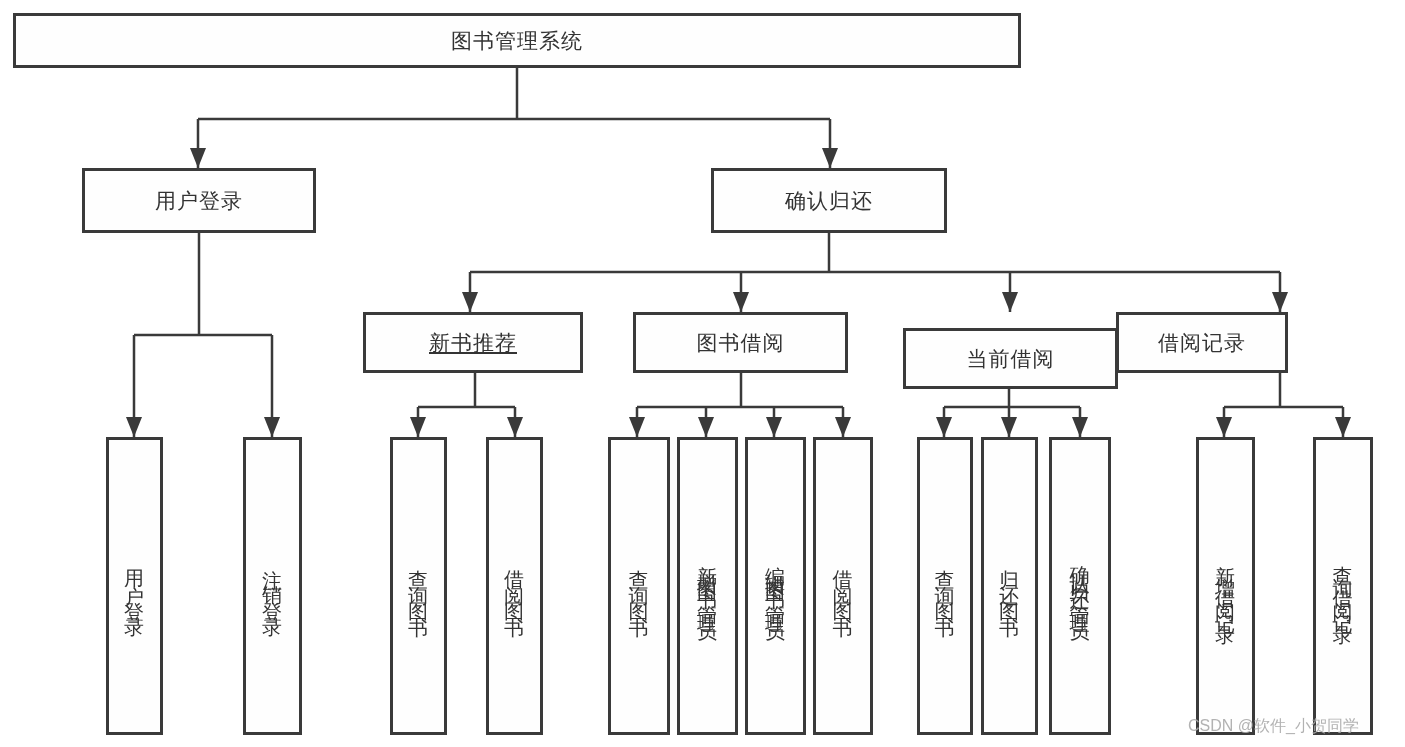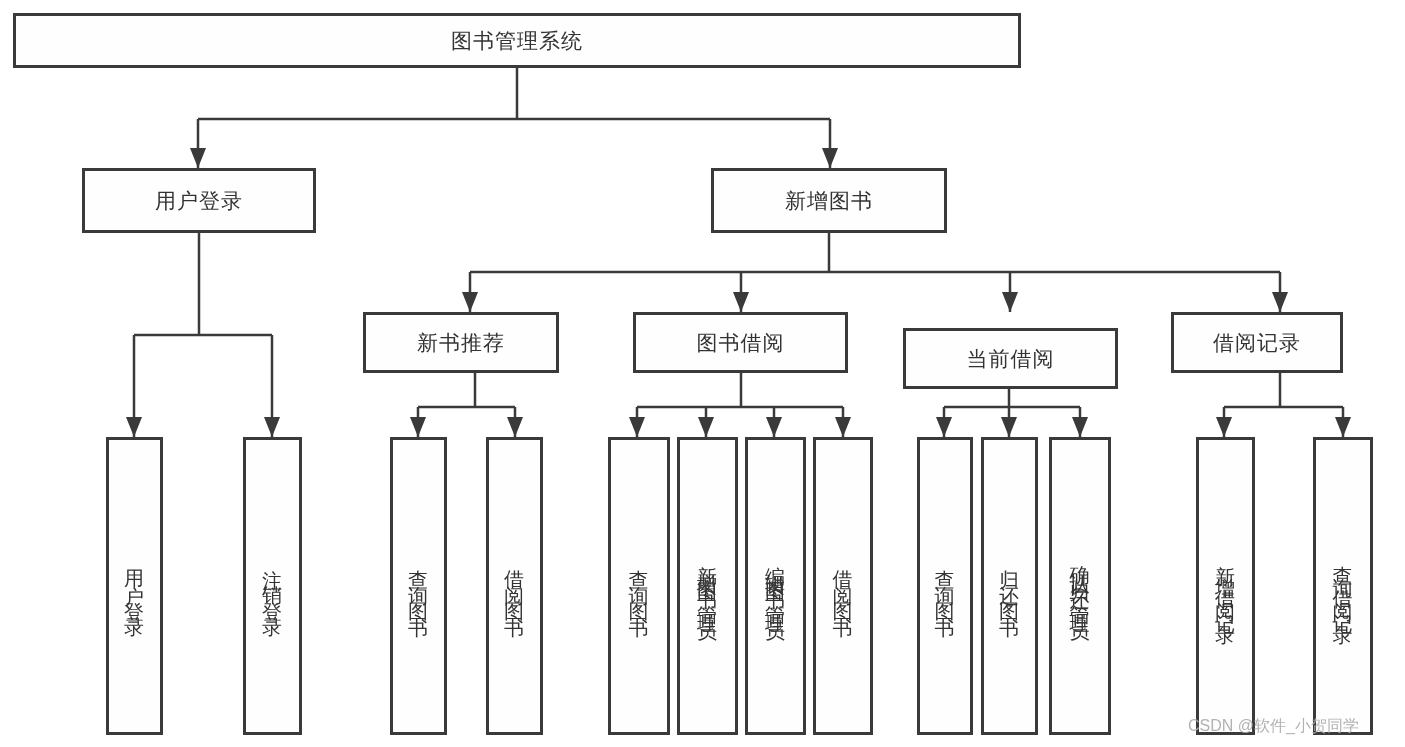--- a/index.html
+++ b/index.html
@@ -83,26 +83,26 @@
       <polygon points="1001,417 1017,417 1009,437"></polygon>
       <polygon points="1072,417 1088,417 1080,437"></polygon>
       <polygon points="1216,417 1232,417 1224,437"></polygon>
       <polygon points="1335,417 1351,417 1343,437"></polygon>
     </g>
   </svg>
 
   <div class="hbox" style="left:13px;top:13px;width:1008px;height:55px;">图书管理系统</div>
 
   <div class="hbox" style="left:82px;top:168px;width:234px;height:65px;">用户登录</div>
-  <div class="hbox" style="left:711px;top:168px;width:236px;height:65px;">新增图书</div>
+  <div class="hbox" style="left:711px;top:168px;width:236px;height:65px;">确认归还</div>
 
-  <div class="hbox" style="left:363px;top:312px;width:196px;height:61px;">新书推荐</div>
+  <div class="hbox" style="left:363px;top:312px;width:220px;height:61px;text-decoration:underline;">新书推荐</div>
   <div class="hbox" style="left:633px;top:312px;width:215px;height:61px;font-family:Liberation Serif, serif;">图书借阅</div>
   <div class="hbox" style="left:903px;top:312px;width:215px;height:61px;margin-top:16px;">当前借阅</div>
-  <div class="hbox" style="left:1171px;top:312px;width:172px;height:61px;">借阅记录</div>
+  <div class="hbox" style="left:1116px;top:312px;width:172px;height:61px;">借阅记录</div>
 
   <div class="vbox ls16" style="left:106px;top:437px;width:57px;height:298px;">
     <span>用户登录</span>
   </div>
   <div class="vbox ls16" style="left:243px;top:437px;width:59px;height:298px;">
     <span>注销登录</span>
   </div>
 
   <div class="vbox ls16" style="left:390px;top:437px;width:57px;height:298px;">
     <span>查询图书</span>

